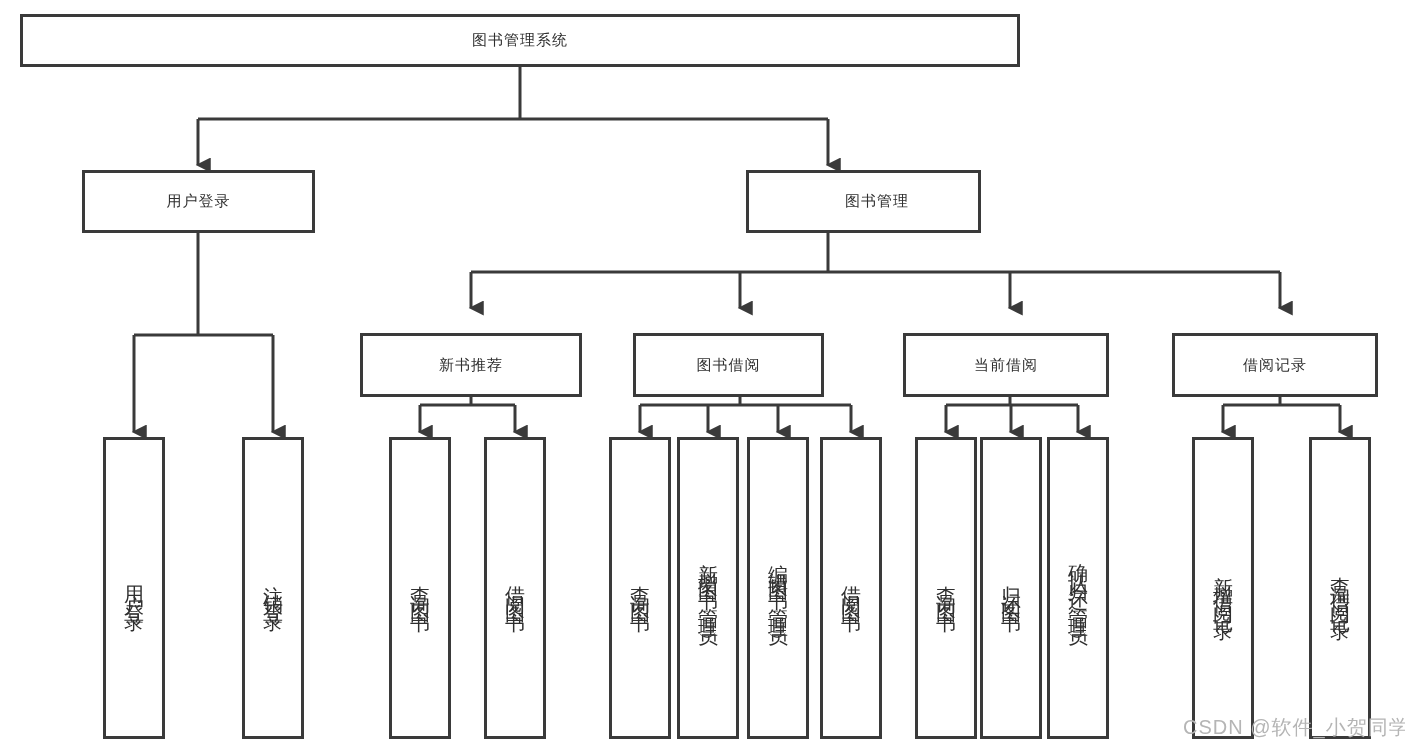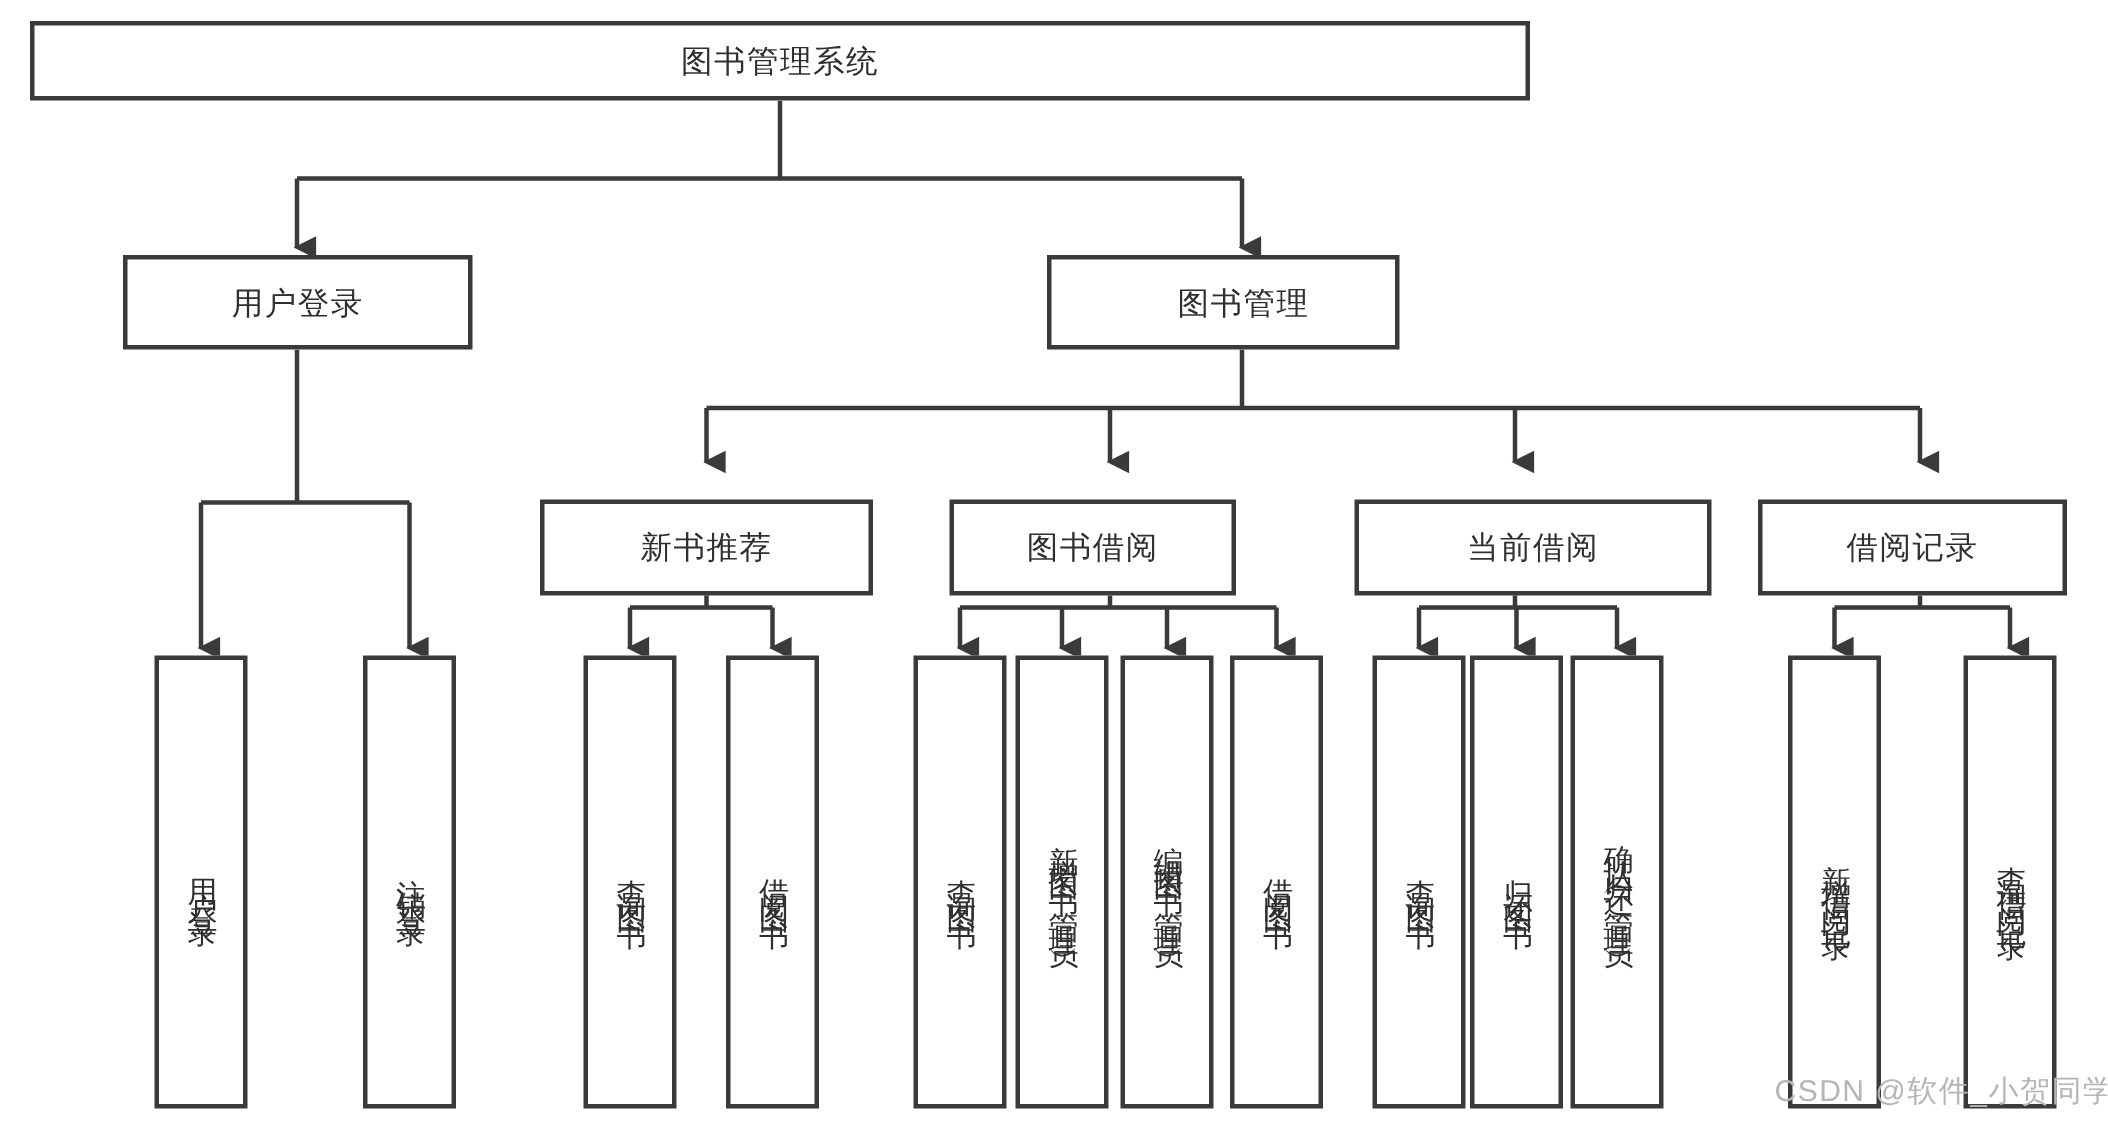--- a/index.html
+++ b/index.html
@@ -18,21 +18,21 @@
   }
   #wires{position:absolute;left:0;top:0;width:1405px;height:747px;}
   .box{
     position:absolute;
     box-sizing:border-box;
     border:3px solid var(--line);
     background:var(--bg);
     display:flex;align-items:center;justify-content:center;
     color:var(--text);
   }
-  .hbox{font-size:21px;letter-spacing:1px;}
+  .hbox{font-size:15px;letter-spacing:1px;}
   .root{left:20px;top:14px;width:1000px;height:53px;}
   .lvl2{top:170px;height:63px;}
   .lvl3{top:313px;height:64px;margin-top:20px;}
   .leaf{top:437px;height:302px;width:62px;}
   .vtext{
     writing-mode:vertical-rl;
     text-orientation:mixed;
     font-size:20px;
     letter-spacing:9px;
     line-height:1.05;
@@ -97,31 +97,31 @@
     <line class="wire" x1="1340" y1="405" x2="1340" y2="432" marker-end="url(#arrow)"></line>
   </svg>
 
   <div class="box hbox root">
     <span>图书管理系统</span>
   </div>
 
   <div class="box hbox lvl2" style="left:82px;width:233px;">
     <span>用户登录</span>
   </div>
-  <div class="box hbox lvl2" style="left:698px;width:235px;padding-left:27px;">
+  <div class="box hbox lvl2" style="left:746px;width:235px;padding-left:27px;">
     <span>图书管理</span>
   </div>
 
   <div class="box hbox lvl3" style="left:360px;width:222px;">
     <span>新书推荐</span>
   </div>
   <div class="box hbox lvl3" style="left:633px;width:191px;">
     <span>图书借阅</span>
   </div>
-  <div class="box hbox lvl3" style="left:903px;width:238px;">
+  <div class="box hbox lvl3" style="left:903px;width:206px;">
     <span>当前借阅</span>
   </div>
   <div class="box hbox lvl3" style="left:1172px;width:206px;">
     <span>借阅记录</span>
   </div>
 
   <div class="box leaf" style="left:103px;">
     <span class="vtext">用户登录</span>
   </div>
   <div class="box leaf" style="left:242px;">

